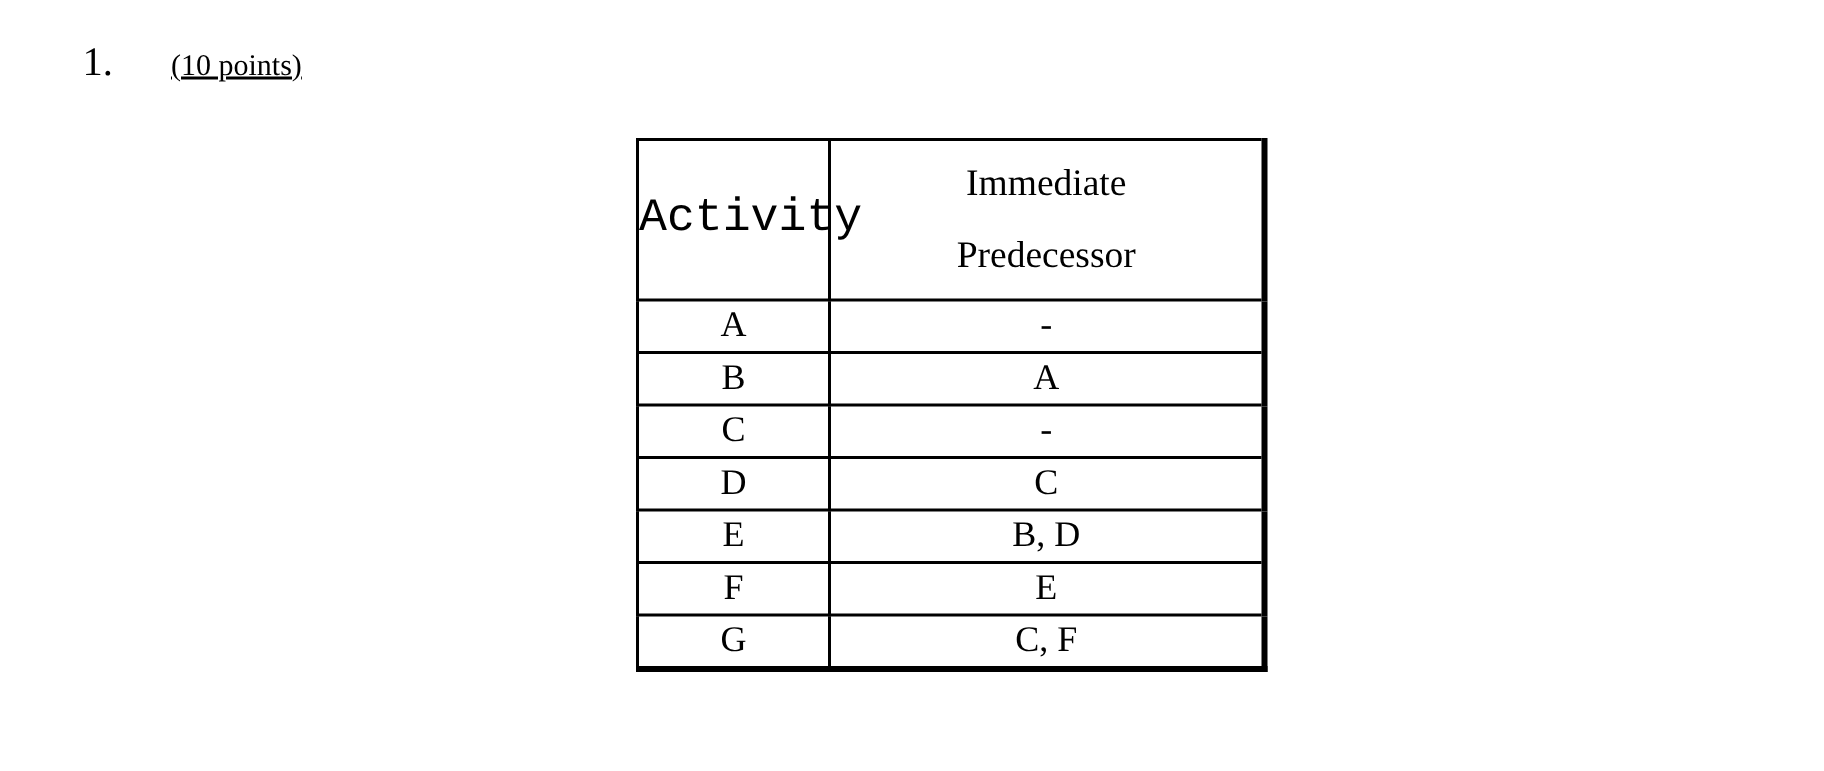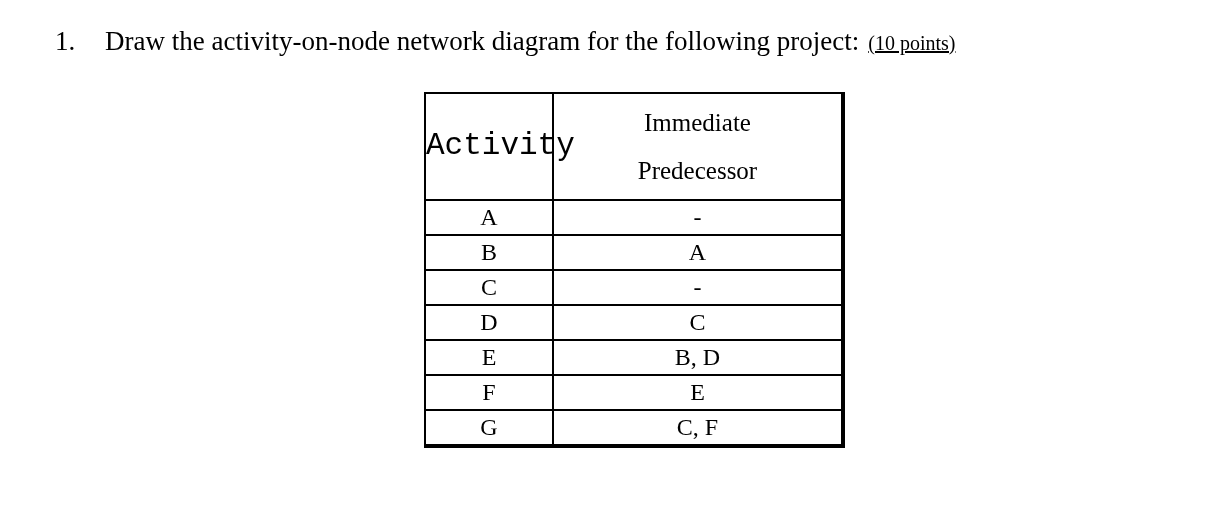--- a/index.html
+++ b/index.html
@@ -96,21 +96,20 @@
   table.predecessor-table td:last-child,
   table.predecessor-table th:last-child {
     border-right-width: 4px;
   }
 </style>
 </head>
 <body>
 
 <div class="question-line">
   <span class="q-number">1.</span>
-  <span class="q-text">Draw the activity-on-node network diagram for the following project:</span>
   <span class="q-points">(10 points)</span>
 </div>
 
 <div class="table-wrap">
   <table class="predecessor-table">
     <colgroup>
       <col class="col-activity">
       <col class="col-pred">
     </colgroup>
     <thead>

